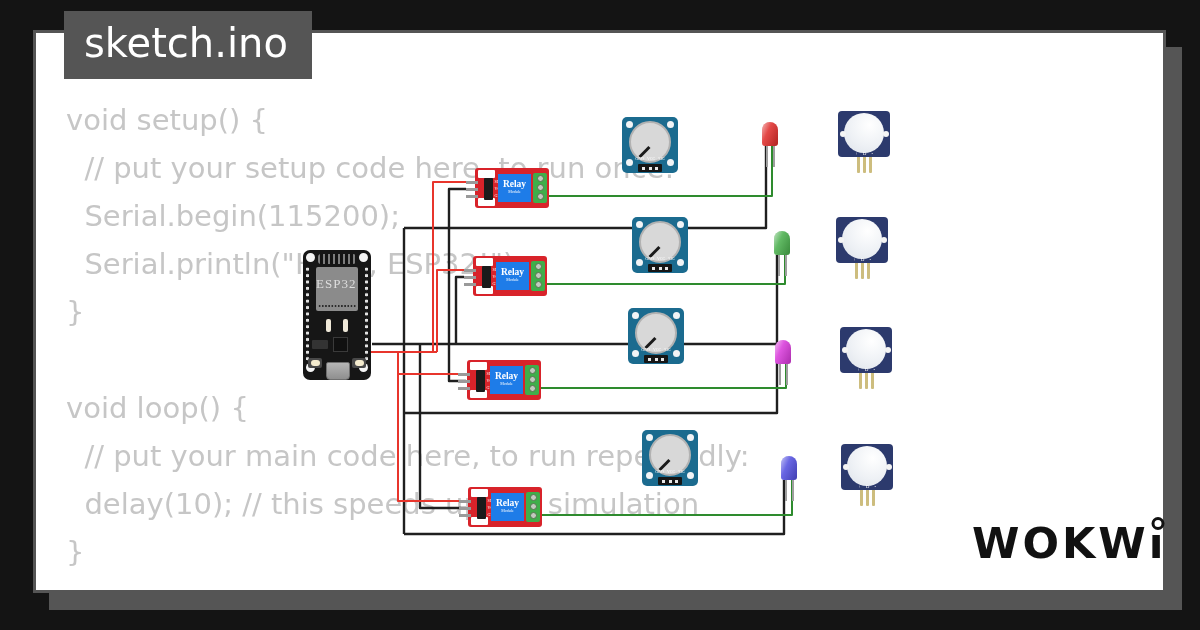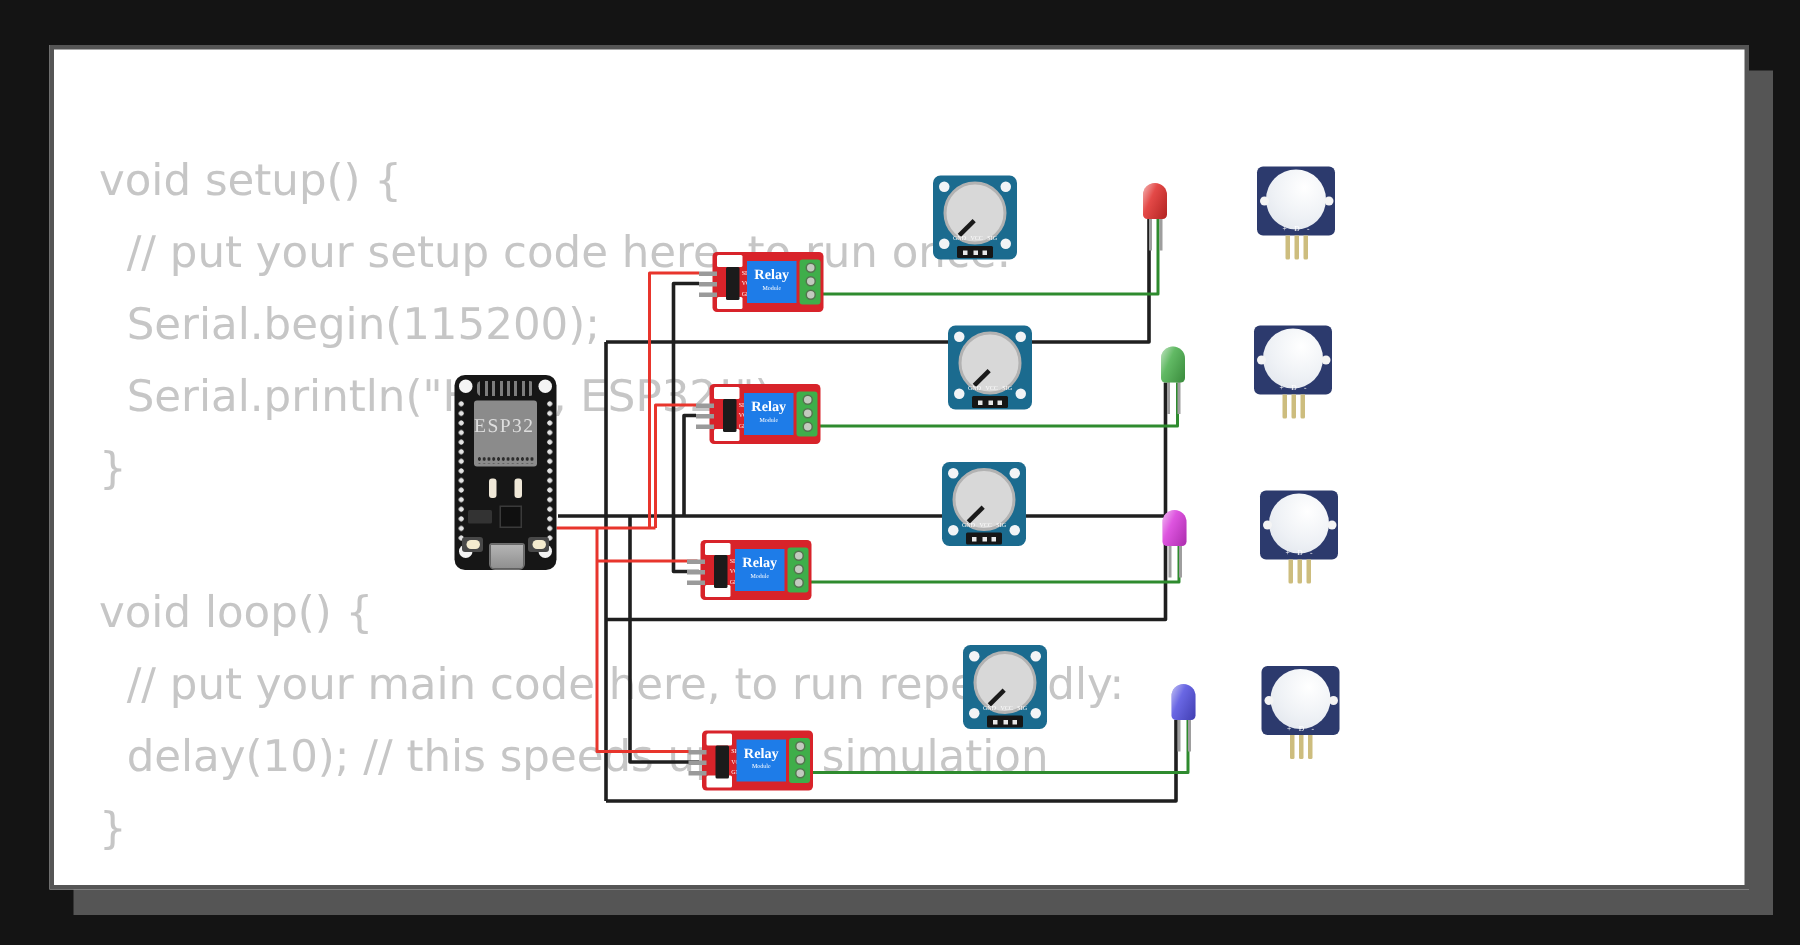--- a/index.html
+++ b/index.html
@@ -124,20 +124,21 @@
   .logo-ring{position:absolute;left:50%;top:-1px;transform:translateX(-50%);
     width:7px;height:7px;border:3.5px solid #111;border-radius:50%;}
 </style>
 </head>
 <body>
 
 <div class="scene">
 
   <div class="card"></div>
 
+  <div class="title-box">sketch.ino</div>
 
   <div class="code" id="code"><div class="code-line">void setup() {</div><div class="code-line">  // put your setup code here, to run once:</div><div class="code-line">  Serial.begin(115200);</div><div class="code-line">  Serial.println("Hello, ESP32!");</div><div class="code-line">}</div><div class="code-line"></div><div class="code-line">void loop() {</div><div class="code-line">  // put your main code here, to run repeatedly:</div><div class="code-line">  delay(10); // this speeds up the simulation</div><div class="code-line">}</div></div>
 
   <svg class="wires" width="1200" height="630">
 
     <path d="M372,344 H776" class="w-black" stroke="#1f1f1f"></path>
     <path d="M404,228 V534" class="w-black" stroke="#1f1f1f"></path>
     <path d="M766,146 V228 H404" class="w-black" stroke="#1f1f1f"></path>
     <path d="M777,255 V413 H404" class="w-black" stroke="#1f1f1f"></path>
     <path d="M784,480 V534 H404" class="w-black" stroke="#1f1f1f"></path>
@@ -175,20 +176,23 @@
     <div class="ic-b"></div>
     <div class="btn b1">
         <div class="cap"></div>
       </div>
     <div class="btn b2">
         <div class="cap"></div>
       </div>
     <div class="usb"></div>
   </div>
 
+  <div class="wokwi">
+    <span>WOKW</span><span class="logo-i"><span class="logo-ring"></span><span>ı</span></span>
+  </div>
 
 <div class="part relay" style="left: 475px; top: 168px;">
     <div class="stub" style="top:13px"></div>
     <div class="stub" style="top:20px"></div>
     <div class="stub" style="top:27px"></div>
     <div class="wrect top"></div>
     <div class="wrect bot"></div>
     <div class="header"></div>
     <span class="pinlbl" style="top:12px">SIG</span>
     <span class="pinlbl" style="top:19px">VCC</span>

